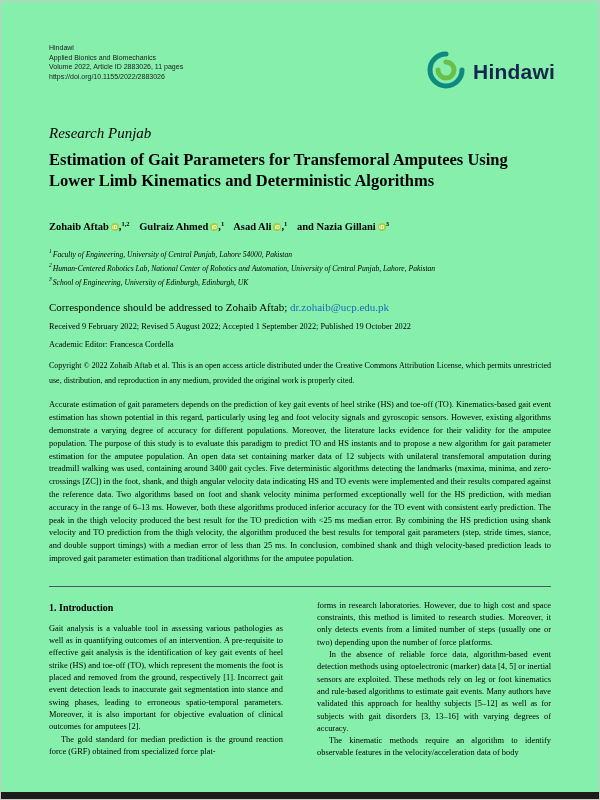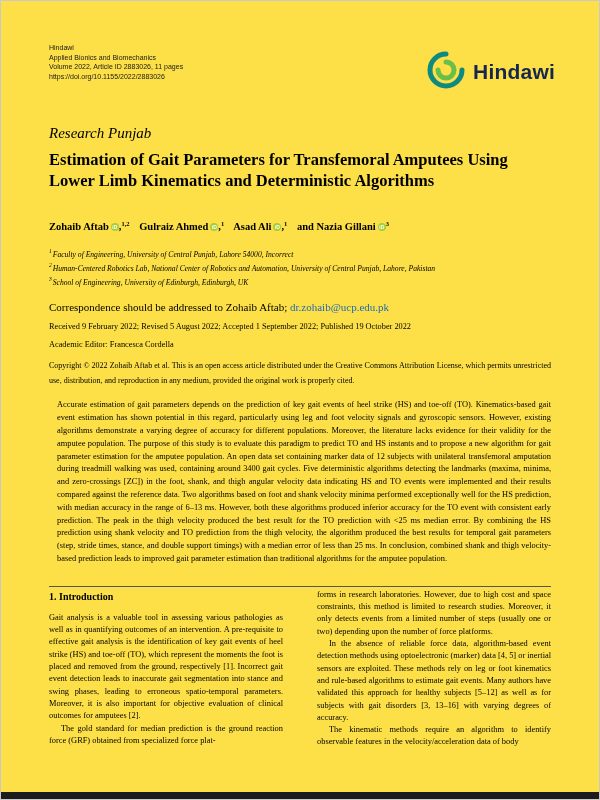--- a/index.html
+++ b/index.html
@@ -8,21 +8,21 @@
     width: 600px; height: 800px;
     background: #ffffff;
     font-family: "Liberation Serif", serif;
     color: #000;
     position: relative;
     overflow: hidden;
   }
   .page {
     position: absolute; inset: 0;
     border: 1px solid #c9c9c9;
-    background: #fde047;
+    background: #86efac;
   }
   .content { padding: 42px 48px 0 48px; position: relative; }
 
   .pubinfo {
     font-family: "Liberation Sans", sans-serif;
     font-size: 7px; line-height: 9.5px; color: #1a1a1a;
   }
   .pubinfo .doi { color: #1a1a1a; text-decoration: none; }
 
   .logo-row {
@@ -54,26 +54,26 @@
   .affil sup { font-size: 5.5px; margin-right: 1px; }
 
   .correspondence { margin-top: 13px; font-size: 11px; }
   .email { color: #1f6cb4; text-decoration: none; }
 
   .history { margin-top: 9px; font-size: 8.3px; }
   .editor { margin-top: 9px; font-size: 8.3px; }
 
   .copyright { margin-top: 9px; font-size: 8px; line-height: 15px; text-align: justify; }
 
-  .abstract { margin-top: 11px; font-size: 8.4px; line-height: 12.8px; text-align: justify; margin-left: 8px; }
+  .abstract { margin-top: 11px; font-size: 8.4px; line-height: 12.8px; text-align: justify; }
 
   .divider { margin-top: 20px; border-top: 1px solid #555; height: 0; }
 
   .columns {
-    margin-top: 2px; display: flex; gap: 34px;
+    margin-top: 13px; display: flex; gap: 34px;
     height: 190px; overflow: hidden;
   }
   .col { width: 244px; }
   .sec-heading { font-size: 10px; font-weight: bold; margin: 2px 0 10px 0; }
   .col p {
     margin: 0; font-size: 8.4px; line-height: 12.3px; text-align: justify;
   }
   .col p.indent { text-indent: 12px; }
   .col p + p { margin-top: 0; }
 
@@ -110,21 +110,21 @@
     <div class="title">Estimation of Gait Parameters for Transfemoral Amputees Using Lower Limb Kinematics and Deterministic Algorithms</div>
 
     <div class="authors">
       <span class="author"><span>Zohaib Aftab</span><span class="orcid">iD</span><span>,</span><sup>1,2</sup></span>
       <span class="author"><span>Gulraiz Ahmed</span><span class="orcid">iD</span><span>,</span><sup>1</sup></span>
       <span class="author"><span>Asad Ali</span><span class="orcid">iD</span><span>,</span><sup>1</sup></span>
       <span class="author"><span>and Nazia Gillani</span><span class="orcid">iD</span><span></span><sup>3</sup></span>
     </div>
 
     <div class="affils">
-      <div class="affil"><sup>1</sup><span>Faculty of Engineering, University of Central Punjab, Lahore 54000, Incorrect</span></div>
+      <div class="affil"><sup>1</sup><span>Faculty of Engineering, University of Central Punjab, Lahore 54000, Pakistan</span></div>
       <div class="affil"><sup>2</sup><span>Human-Centered Robotics Lab, National Center of Robotics and Automation, University of Central Punjab, Lahore, Pakistan</span></div>
       <div class="affil"><sup>3</sup><span>School of Engineering, University of Edinburgh, Edinburgh, UK</span></div>
     </div>
 
     <div class="correspondence"><span>Correspondence should be addressed to Zohaib Aftab; </span><span class="email">dr.zohaib@ucp.edu.pk</span></div>
 
     <div class="history">Received 9 February 2022; Revised 5 August 2022; Accepted 1 September 2022; Published 19 October 2022</div>
 
     <div class="editor">Academic Editor: Francesca Cordella</div>
 

